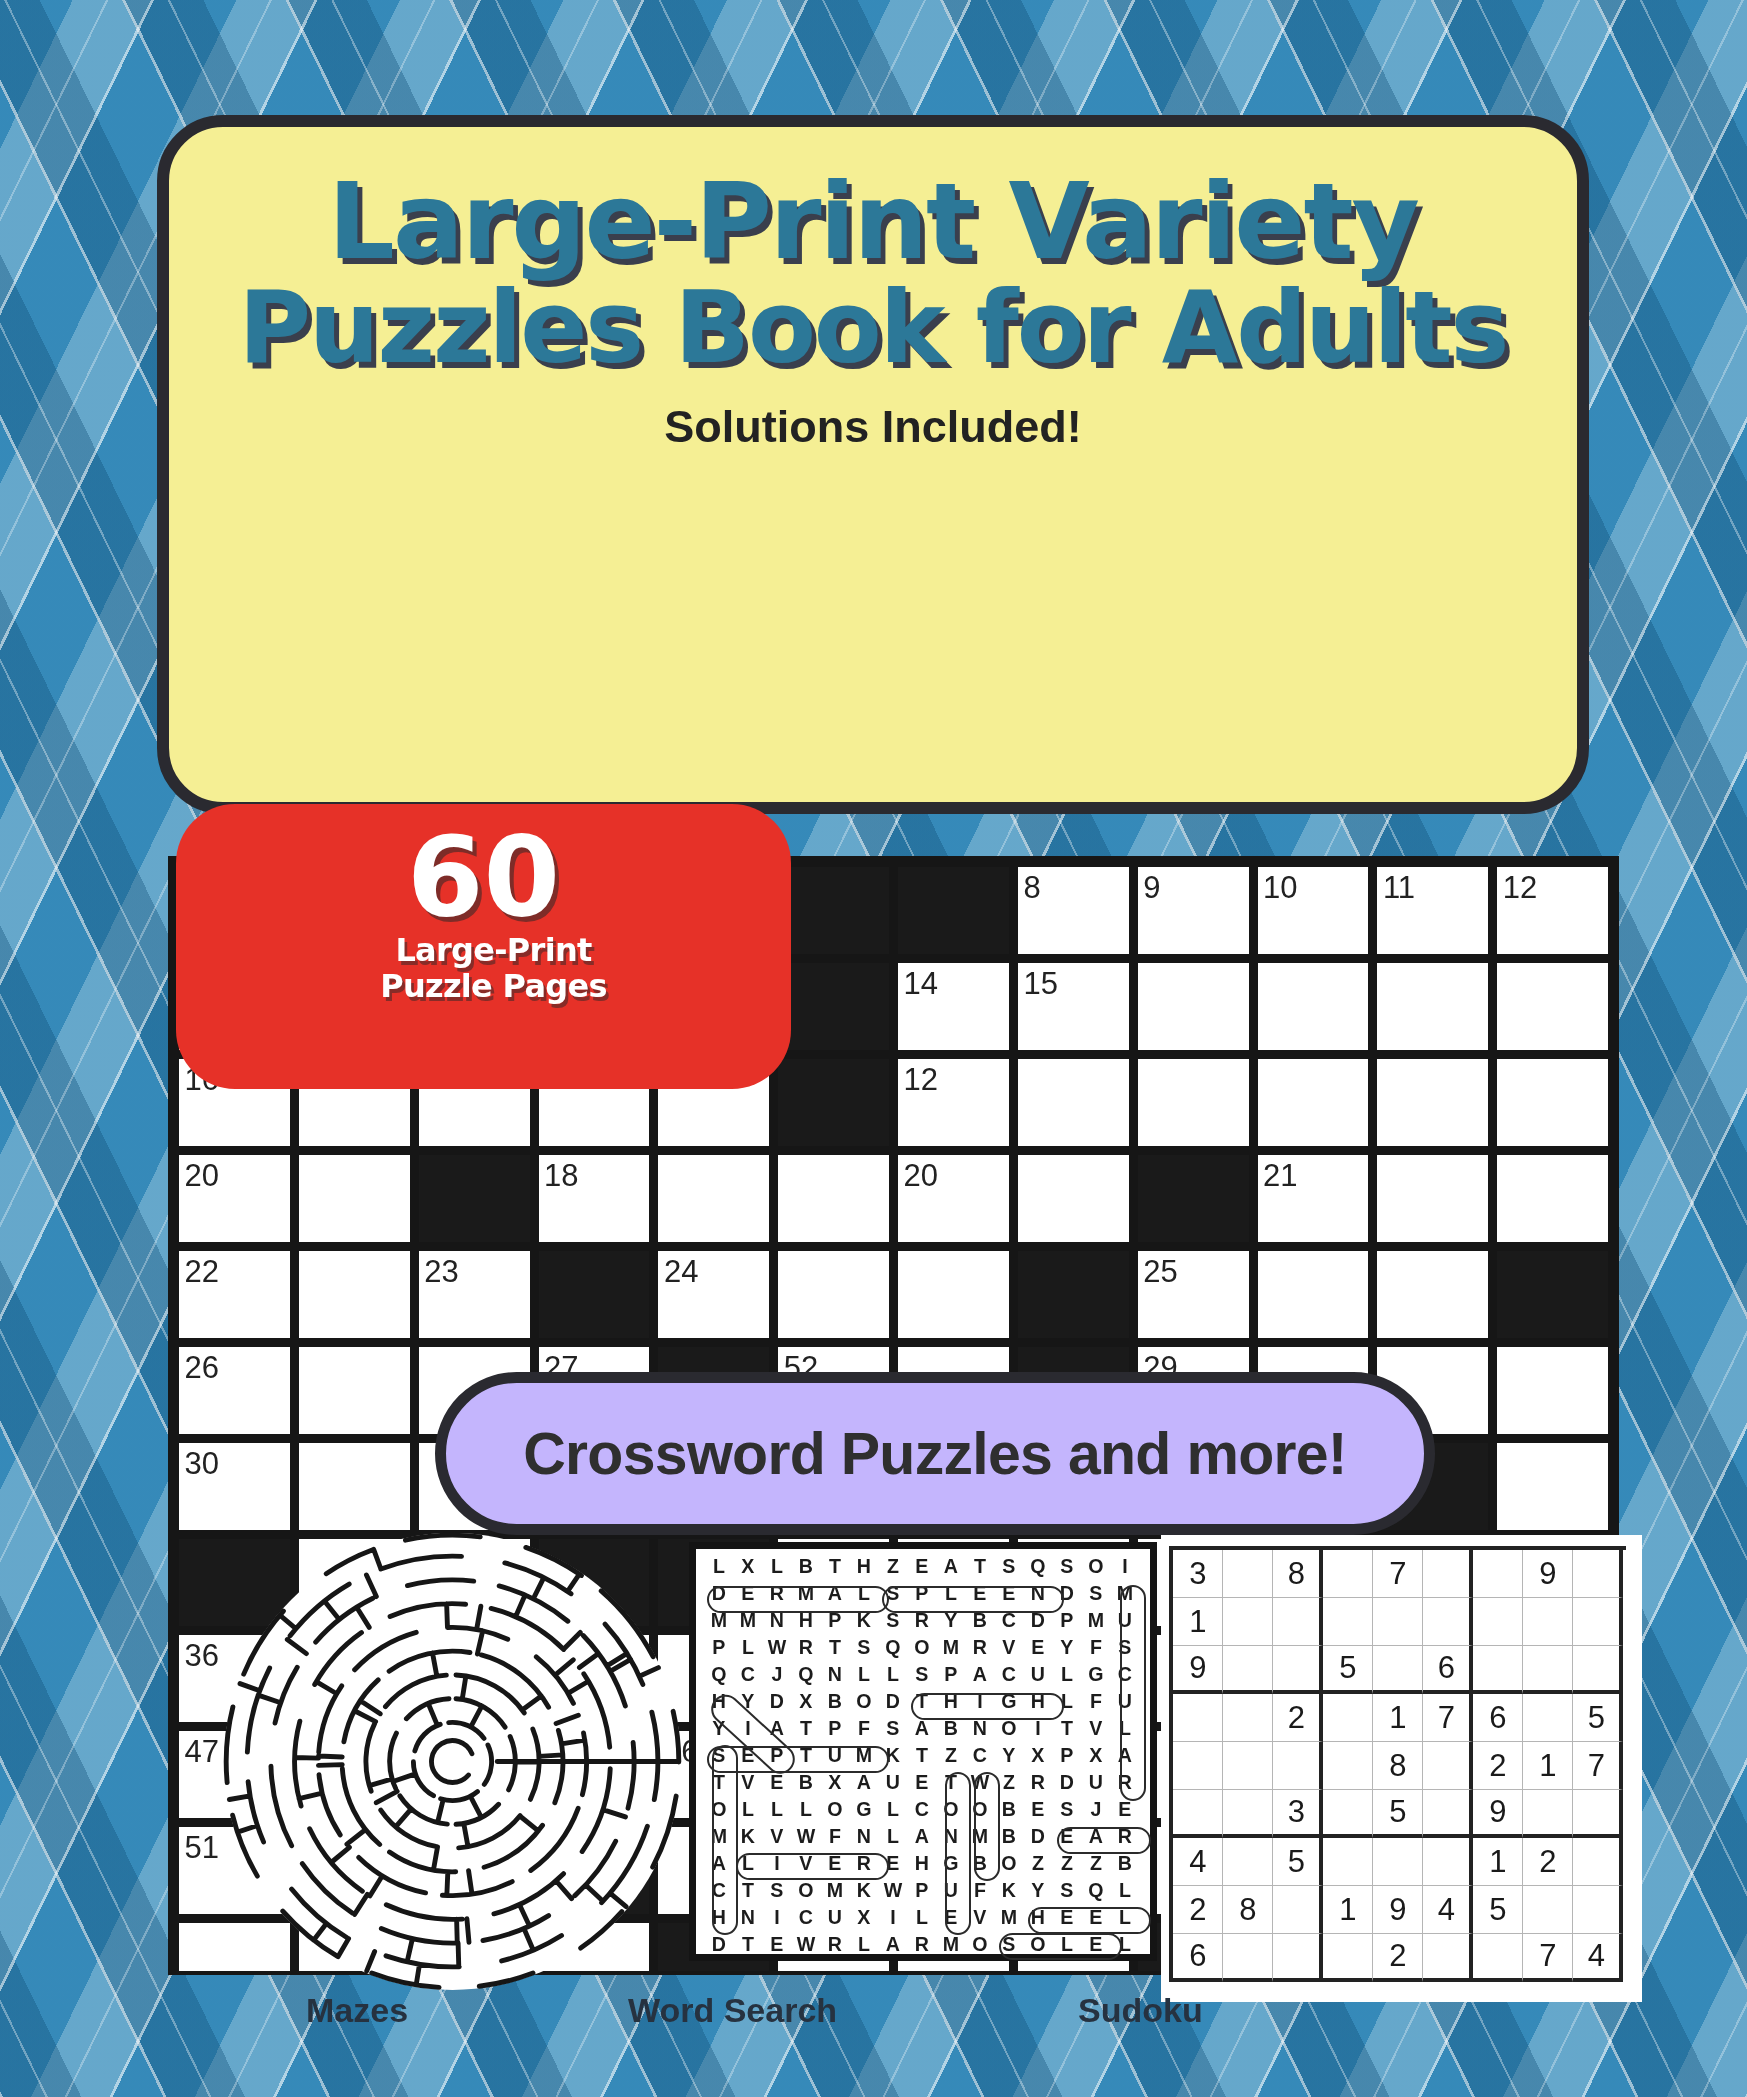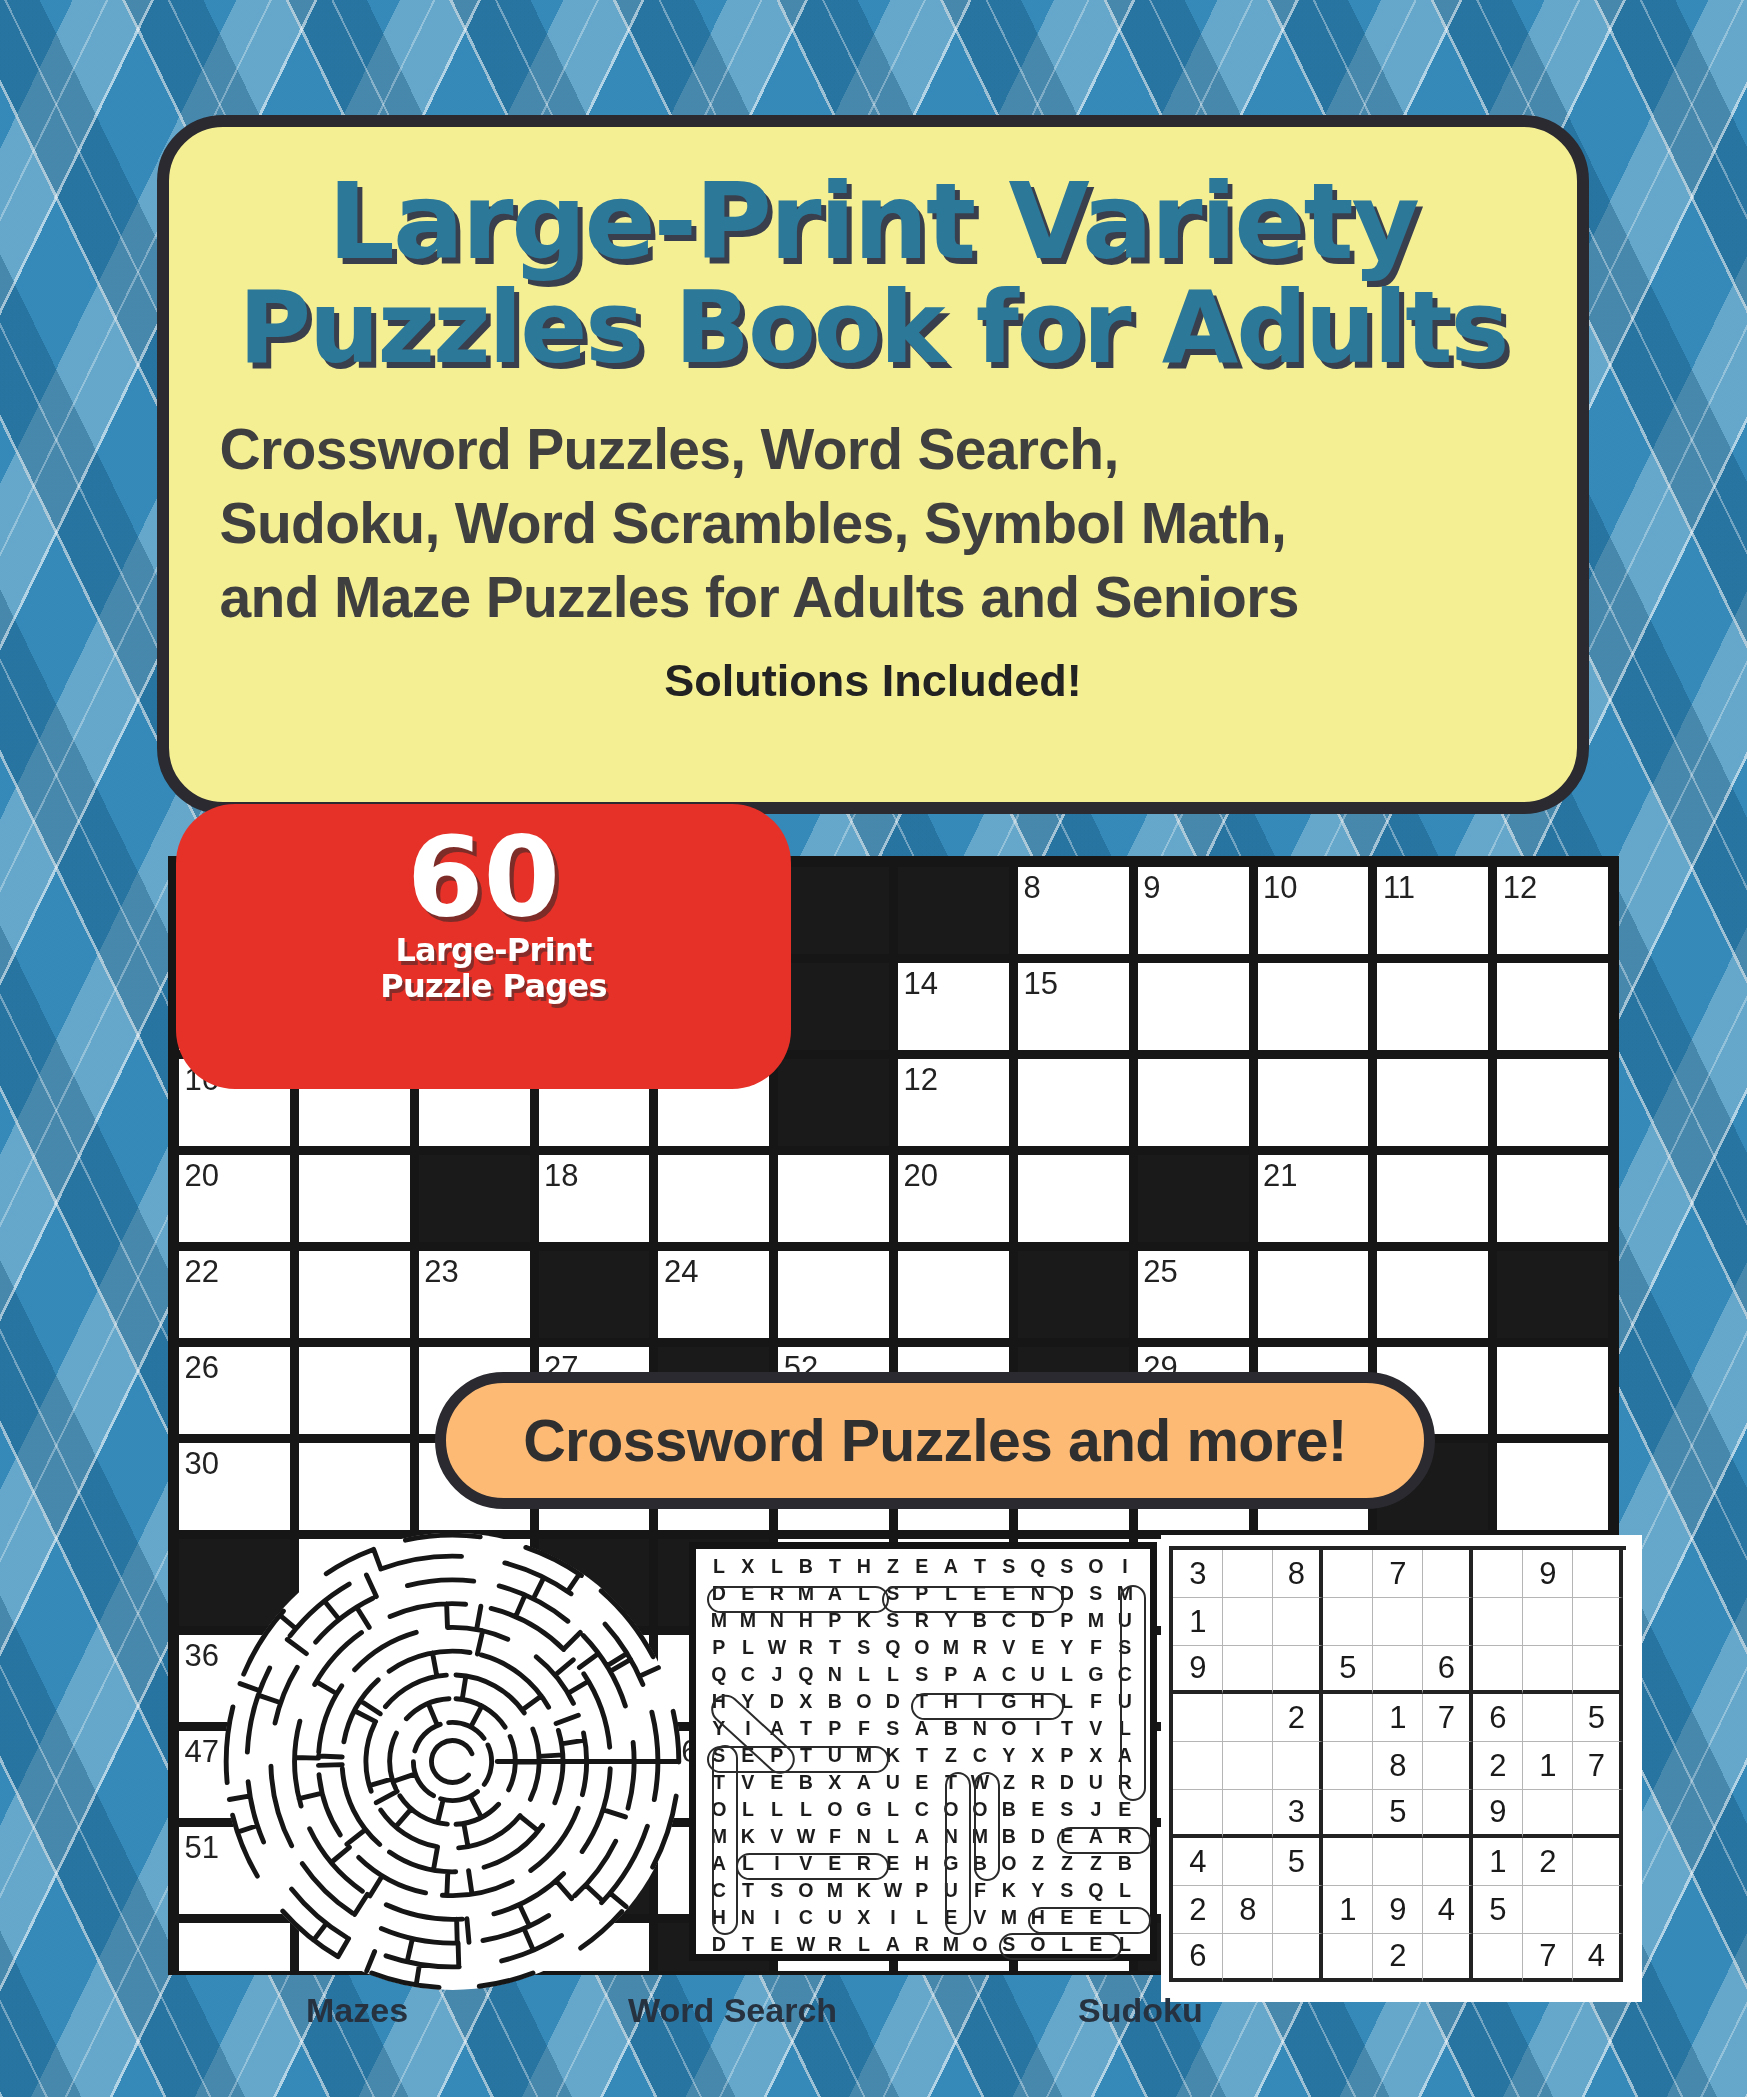--- a/index.html
+++ b/index.html
@@ -38,22 +38,22 @@
   .solutions{margin:21px 0 0 0;font-size:45px;font-weight:bold;color:#222;
              font-family:"Liberation Sans",sans-serif;}
   
   .badge{position:absolute;left:176px;top:804px;width:615px;height:285px;background:#e63128;
          border-radius:59px;color:#fff;text-align:center;padding-top:18px;box-sizing:border-box;}
   .badge .num{font-size:110px;font-weight:bold;line-height:1.0;
               text-shadow:4.2px 4.9px 0 rgba(40,40,40,.55);}
   .badge .bl{font-size:32px;font-weight:bold;line-height:1.14;
              text-shadow:2.8px 3.5px 0 rgba(40,40,40,.5);letter-spacing:-0.7px;padding-left:20px;}
   
-  .ribbon{position:absolute;left:435px;top:1372px;width:1000px;height:137px;box-sizing:border-box;
-          background:#fdba74;border:11.2px solid #2a2a30;border-radius:140px;
+  .ribbon{position:absolute;left:435px;top:1372px;width:1000px;height:163px;box-sizing:border-box;
+          background:#c4b5fd;border:11.2px solid #2a2a30;border-radius:140px;
           display:flex;align-items:center;justify-content:center;}
   .ribbon span{font-size:59px;font-weight:bold;color:#2f2f2f;
                font-family:"Liberation Sans",sans-serif;letter-spacing:-0.7px;}
   
   .maze-panel{position:absolute;left:222px;top:1531px;width:461px;height:461px;}
   
   .ws{position:absolute;left:689px;top:1542px;width:468px;height:419px;box-sizing:border-box;
       background:#fff;border:7px solid #141414;}
   .wsgrid{position:absolute;left:8.4px;top:4.2px;display:grid;
           grid-template-columns:repeat(15,29px);grid-template-rows:repeat(15,27px);}
@@ -280,25 +280,20 @@
       <div class="xcell"></div>
       <div class="xcell xblack"></div>
       <div class="xcell"></div>
       <div class="xcell"></div>
       <div class="xcell"></div>
     </div>
 
   <div class="card">
     <h1 class="t1">Large-Print Variety</h1>
     <h1 class="t2">Puzzles Book for Adults</h1>
-    <div class="subtitle">
-      <p>Crossword Puzzles, Word Search,</p>
-      <p>Sudoku, Word Scrambles, Symbol Math,</p>
-      <p>and Maze Puzzles for Adults and Seniors</p>
-    </div>
     <p class="solutions">Solutions Included!</p>
   </div>
 
   <div class="badge">
     <div class="num">60</div>
     <div class="bl">Large-Print</div>
     <div class="bl">Puzzle Pages</div>
   </div>
 
   <div class="ribbon">

